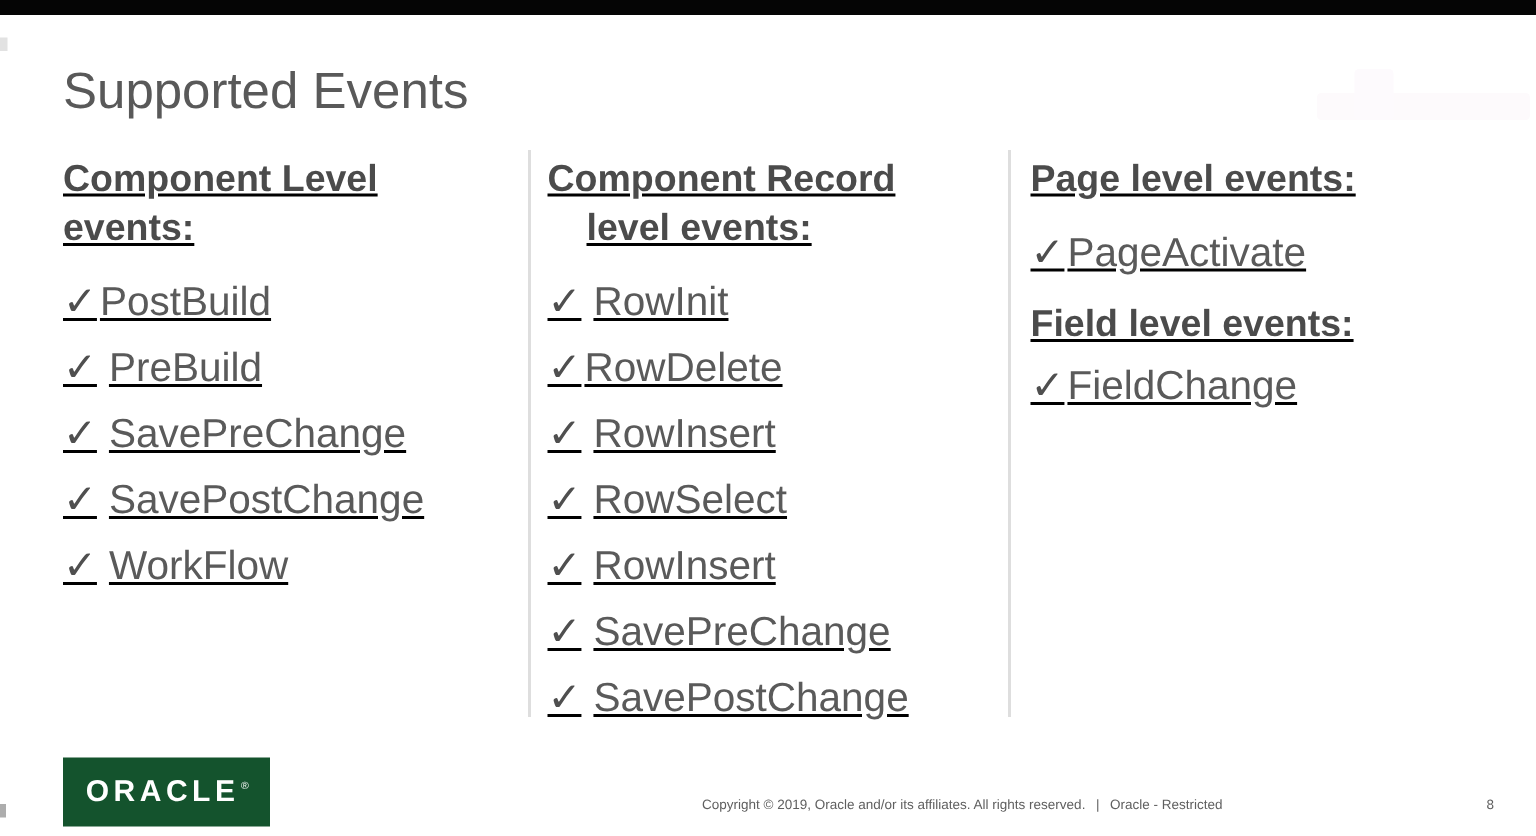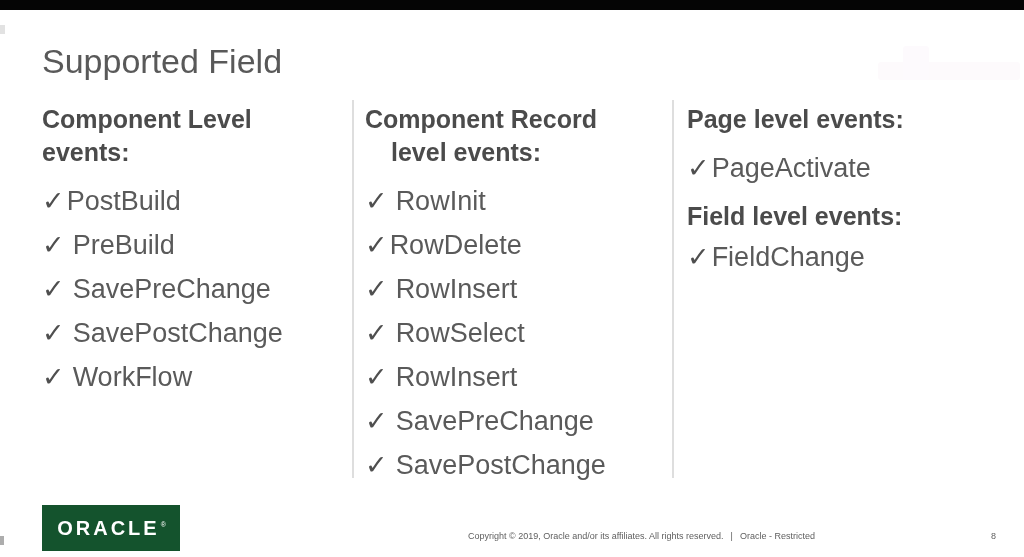--- a/index.html
+++ b/index.html
@@ -17,21 +17,21 @@
     background: #050505;
   }
 
   .slide-title {
     position: absolute; left: 42px; top: 42px;
     font-size: 34px; font-weight: 400;
     color: #595959;
   }
 
   .col {
-    position: absolute; top: 103px;
+    position: absolute; top: 103px; text-decoration: underline;
   }
   .col-1 { left: 42px;  width: 295px; }
   .col-2 { left: 365px; width: 285px; }
   .col-3 { left: 687px; width: 325px; }
 
   .col h2 {
     margin: 0 0 20px 0;
     font-size: 25px; font-weight: 700;
     line-height: 33px;
     color: #4b4b4b;
@@ -106,21 +106,21 @@
     position: absolute; left: 0; top: 536px;
     width: 4px; height: 9px;
     background: #6a6a6a; opacity: .55;
   }
 </style>
 </head>
 <body>
 
 <div class="top-bar"></div>
 
-<div class="slide-title">Supported Field</div>
+<div class="slide-title">Supported Events</div>
 
 <div class="col col-1">
   <h2>Component Level events:</h2>
   <div class="item tight">
     <span class="chk">✓</span><span>PostBuild</span>
   </div>
   <div class="item">
     <span class="chk">✓</span><span>PreBuild</span>
   </div>
   <div class="item">

